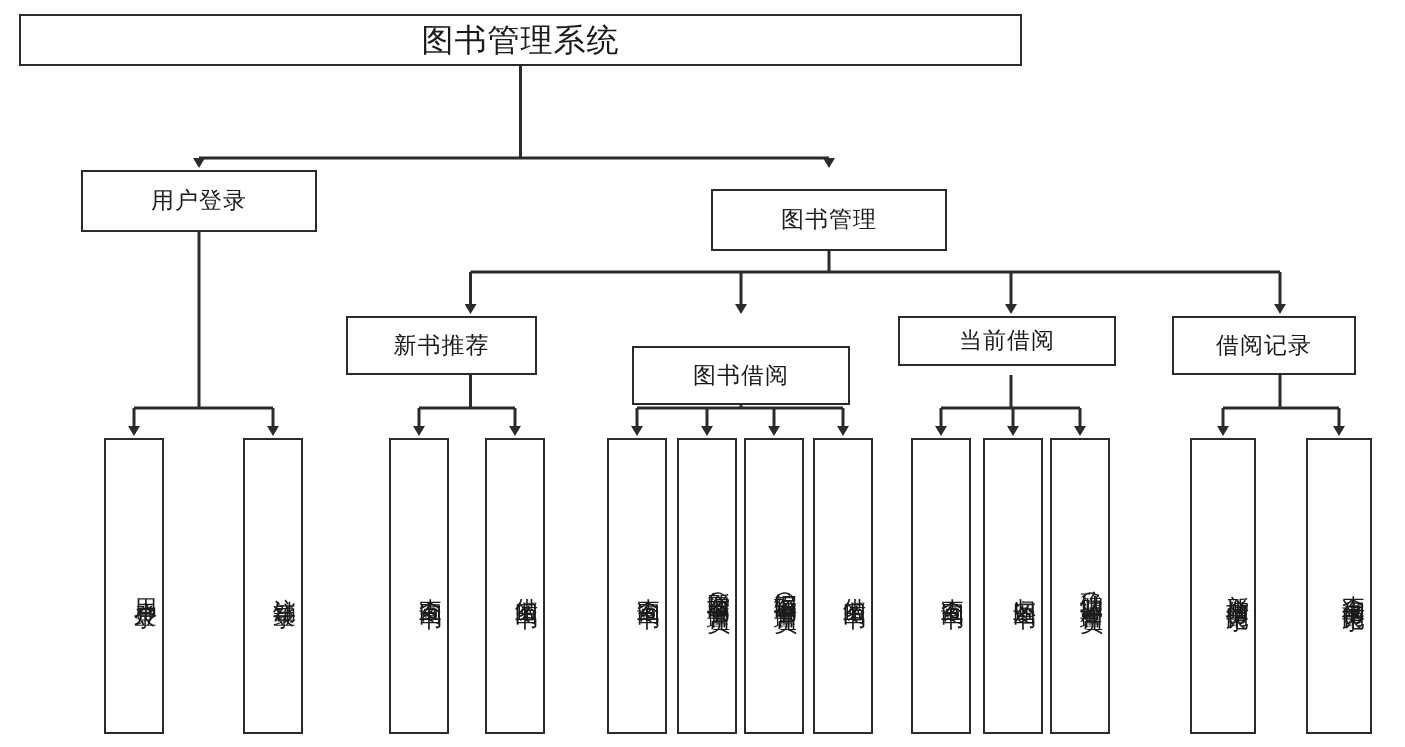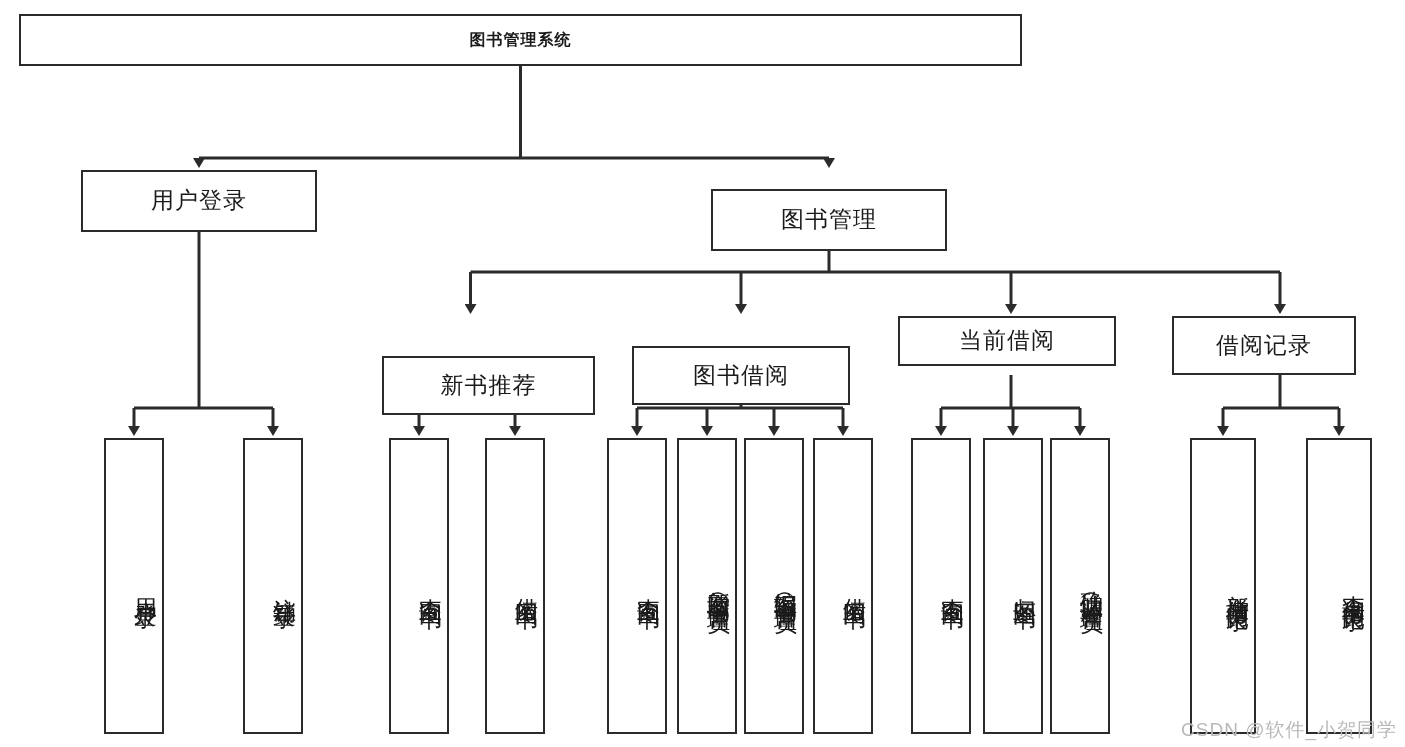--- a/index.html
+++ b/index.html
@@ -35,22 +35,21 @@
     align-items: center;
     justify-content: center;
     color: #1a1a1a;
   }
   .node.horiz {
     font-size: 23px;
     letter-spacing: 1px;
     line-height: 1.2;
   }
   .node.root {
-    font-size: 16px;
-    font-weight: bold;
+    font-size: 32px;
   }
   .node.leaf {
     font-size: 23px;
     writing-mode: vertical-rl;
     text-orientation: upright;
     letter-spacing: 3px;
     padding-top: 6px;
     padding-bottom: 6px;
     align-items: flex-start;
     justify-content: center;
@@ -123,21 +122,21 @@
   <div id="nodes-layer">
       <div class="node horiz root" style="left: 19px; top: 14px; width: 1003px; height: 52px;">
         <span>图书管理系统</span>
       </div>
       <div class="node horiz" style="left: 81px; top: 170px; width: 236px; height: 62px;">
         <span>用户登录</span>
       </div>
       <div class="node horiz" style="left: 711px; top: 170px; width: 236px; height: 62px; margin-top: 19px;">
         <span>图书管理</span>
       </div>
-      <div class="node horiz" style="left: 382px; top: 316px; width: 213px; height: 59px; margin-top: 40px;">
+      <div class="node horiz" style="left: 346px; top: 316px; width: 191px; height: 59px;">
         <span>新书推荐</span>
       </div>
       <div class="node horiz" style="left: 632px; top: 316px; width: 218px; height: 59px; margin-top: 30px;">
         <span>图书借阅</span>
       </div>
       <div class="node horiz" style="left: 898px; top: 316px; width: 218px; height: 50px;">
         <span>当前借阅</span>
       </div>
       <div class="node horiz" style="left: 1172px; top: 316px; width: 184px; height: 59px;">
         <span>借阅记录</span>
@@ -176,14 +175,13 @@
         <span class="leaf-text">确认归还（管理员）</span>
       </div>
       <div class="node leaf" style="left: 1190px; top: 438px; width: 66px; height: 296px;">
         <span class="leaf-text">新增借阅记录</span>
       </div>
       <div class="node leaf" style="left: 1306px; top: 438px; width: 66px; height: 296px;">
         <span class="leaf-text">查询借阅记录</span>
       </div>
     </div>
 
-  <div class="watermark">CSDN @软件_小贺同学</div>
 </div>
 
 </body></html>

